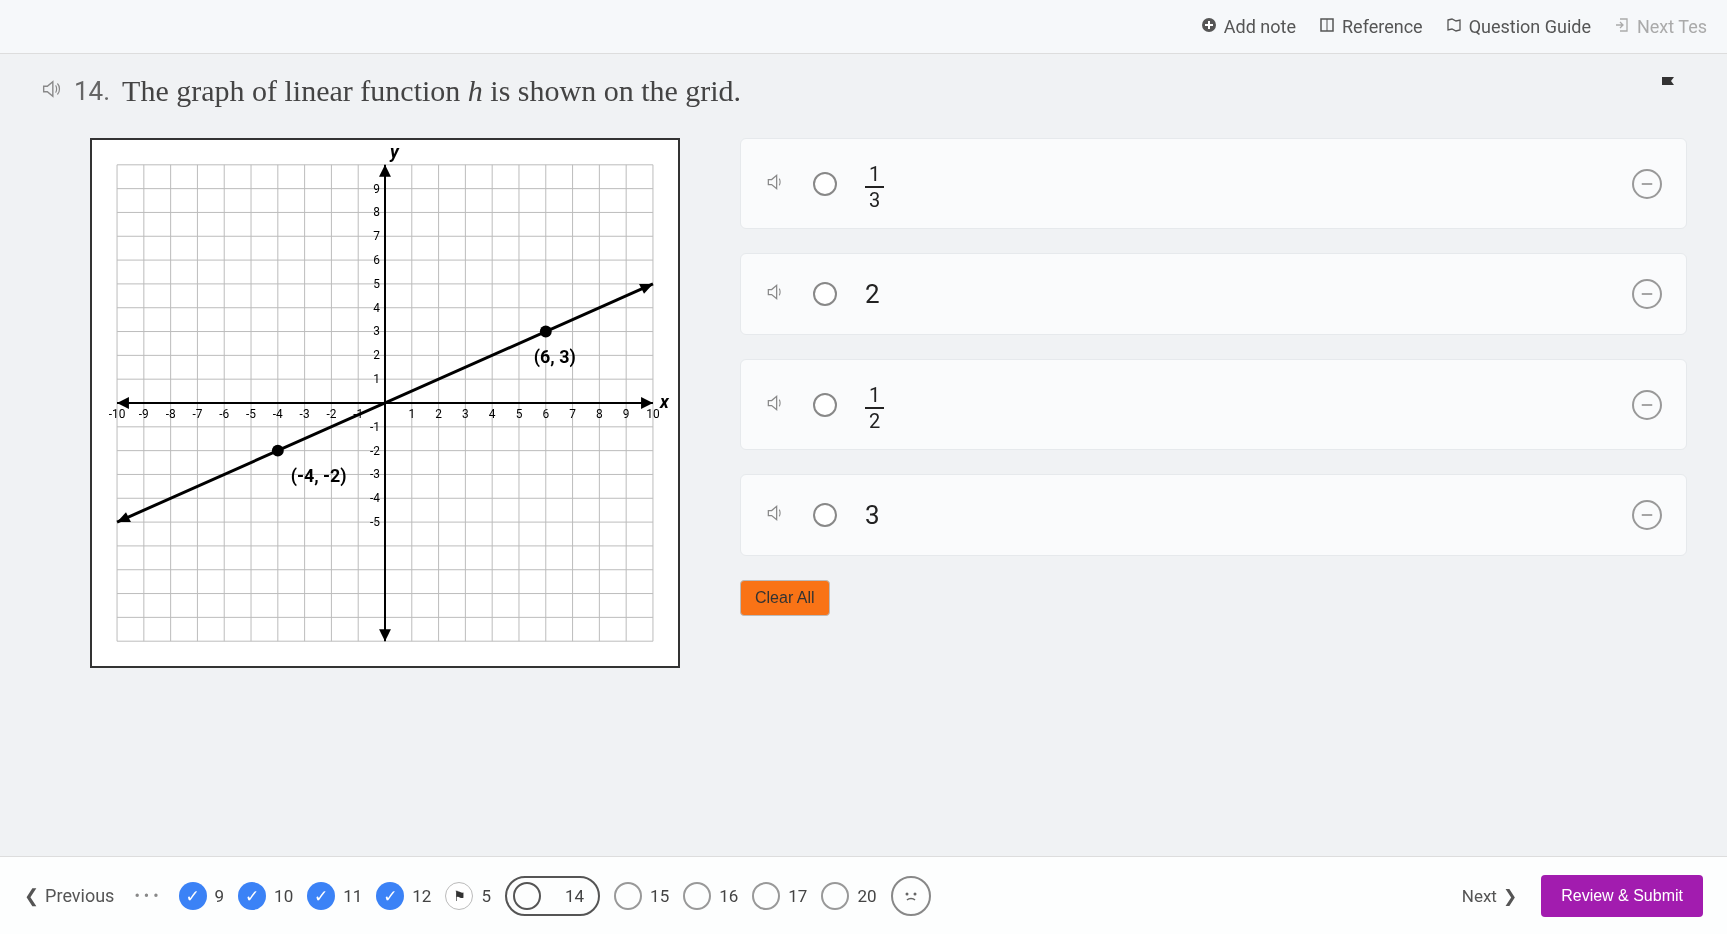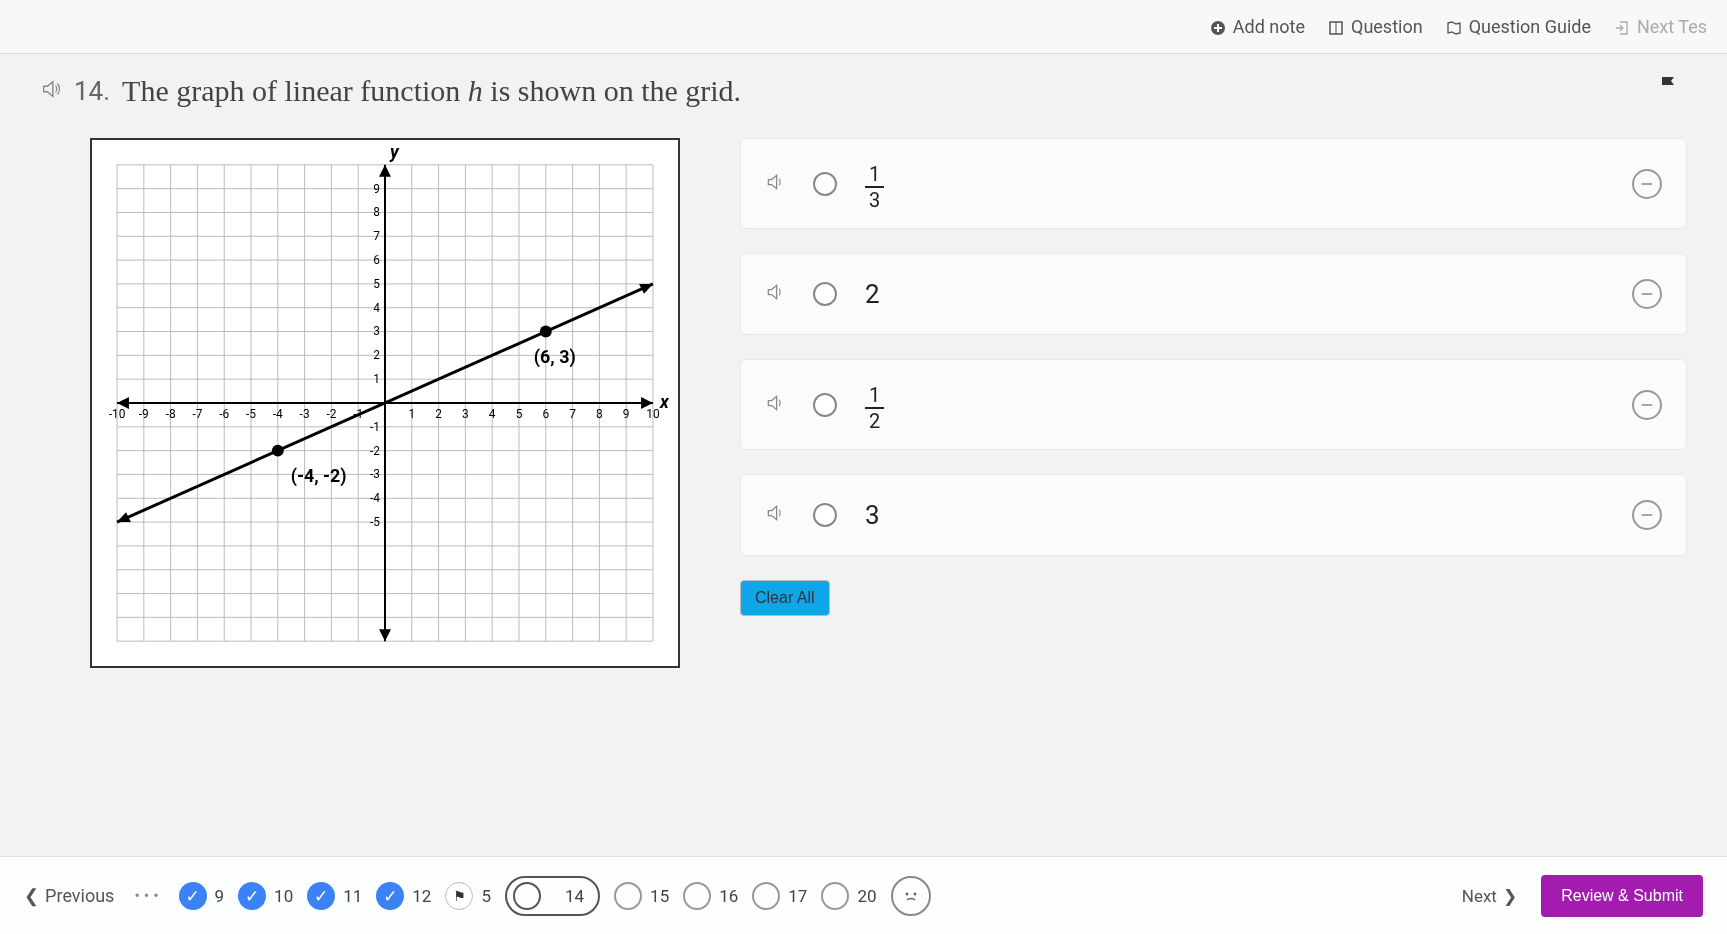--- a/index.html
+++ b/index.html
@@ -17,21 +17,21 @@
   justify-content: flex-end;
   align-items: center;
   padding: 10px 20px;
   gap: 22px;
   background: #f6f8fa;
   border-bottom: 1px solid #ddd;
   height: 54px;
 }
 .toolbar .tool {
   display: flex;
-  align-items: flex-end;
+  align-items: flex-start;
   gap: 6px;
   font-size: 18px;
   color: #555;
   cursor: pointer;
 }
 .toolbar .tool .ic {
   width: 18px; height: 18px;
   display: inline-flex; align-items: center; justify-content: center;
 }
 .question-area {
@@ -106,21 +106,21 @@
 .frac .n { border-bottom: 2px solid #222; padding: 0 4px 2px 4px; }
 .frac .d { padding-top: 2px; }
 .elim {
   margin-left: auto;
   width: 30px; height: 30px;
   border: 2px solid #999; border-radius: 50%;
   display: flex; align-items: center; justify-content: center;
   color: #999; font-size: 14px;
 }
 .clear-all {
-  background: #0ea5e9; border: 1px solid #bbb; border-radius: 4px;
+  background: #f97316; border: 1px solid #bbb; border-radius: 4px;
   padding: 8px 14px; font-size: 16px; color: #333; cursor: pointer;
 }
 svg.graph { background: #fff; border: 2px solid #333; }
 .footer {
   position: absolute;
   bottom: 0; left: 0; right: 0;
   background: #fdfefe;
   border-top: 1px solid #ddd;
   height: 78px;
   display: flex;
@@ -175,21 +175,21 @@
     </span>
     <span>Add note</span>
   </div>
   <div class="tool">
     <span class="ic">
       <svg viewBox="0 0 16 16" width="16" height="16">
           <path d="M2 2h12v12H2z" fill="none" stroke="#555" stroke-width="1.5"></path>
           <path d="M8 2v12" stroke="#555"></path>
         </svg>
     </span>
-    <span>Question</span>
+    <span>Reference</span>
   </div>
   <div class="tool">
     <span class="ic">
       <svg viewBox="0 0 16 16" width="16" height="16">
           <path d="M2 3l4-1 4 2 4-1v10l-4 1-4-2-4 1z" fill="none" stroke="#555" stroke-width="1.3"></path>
         </svg>
     </span>
     <span>Question Guide</span>
   </div>
   <div class="tool" style="color:#aaa">

